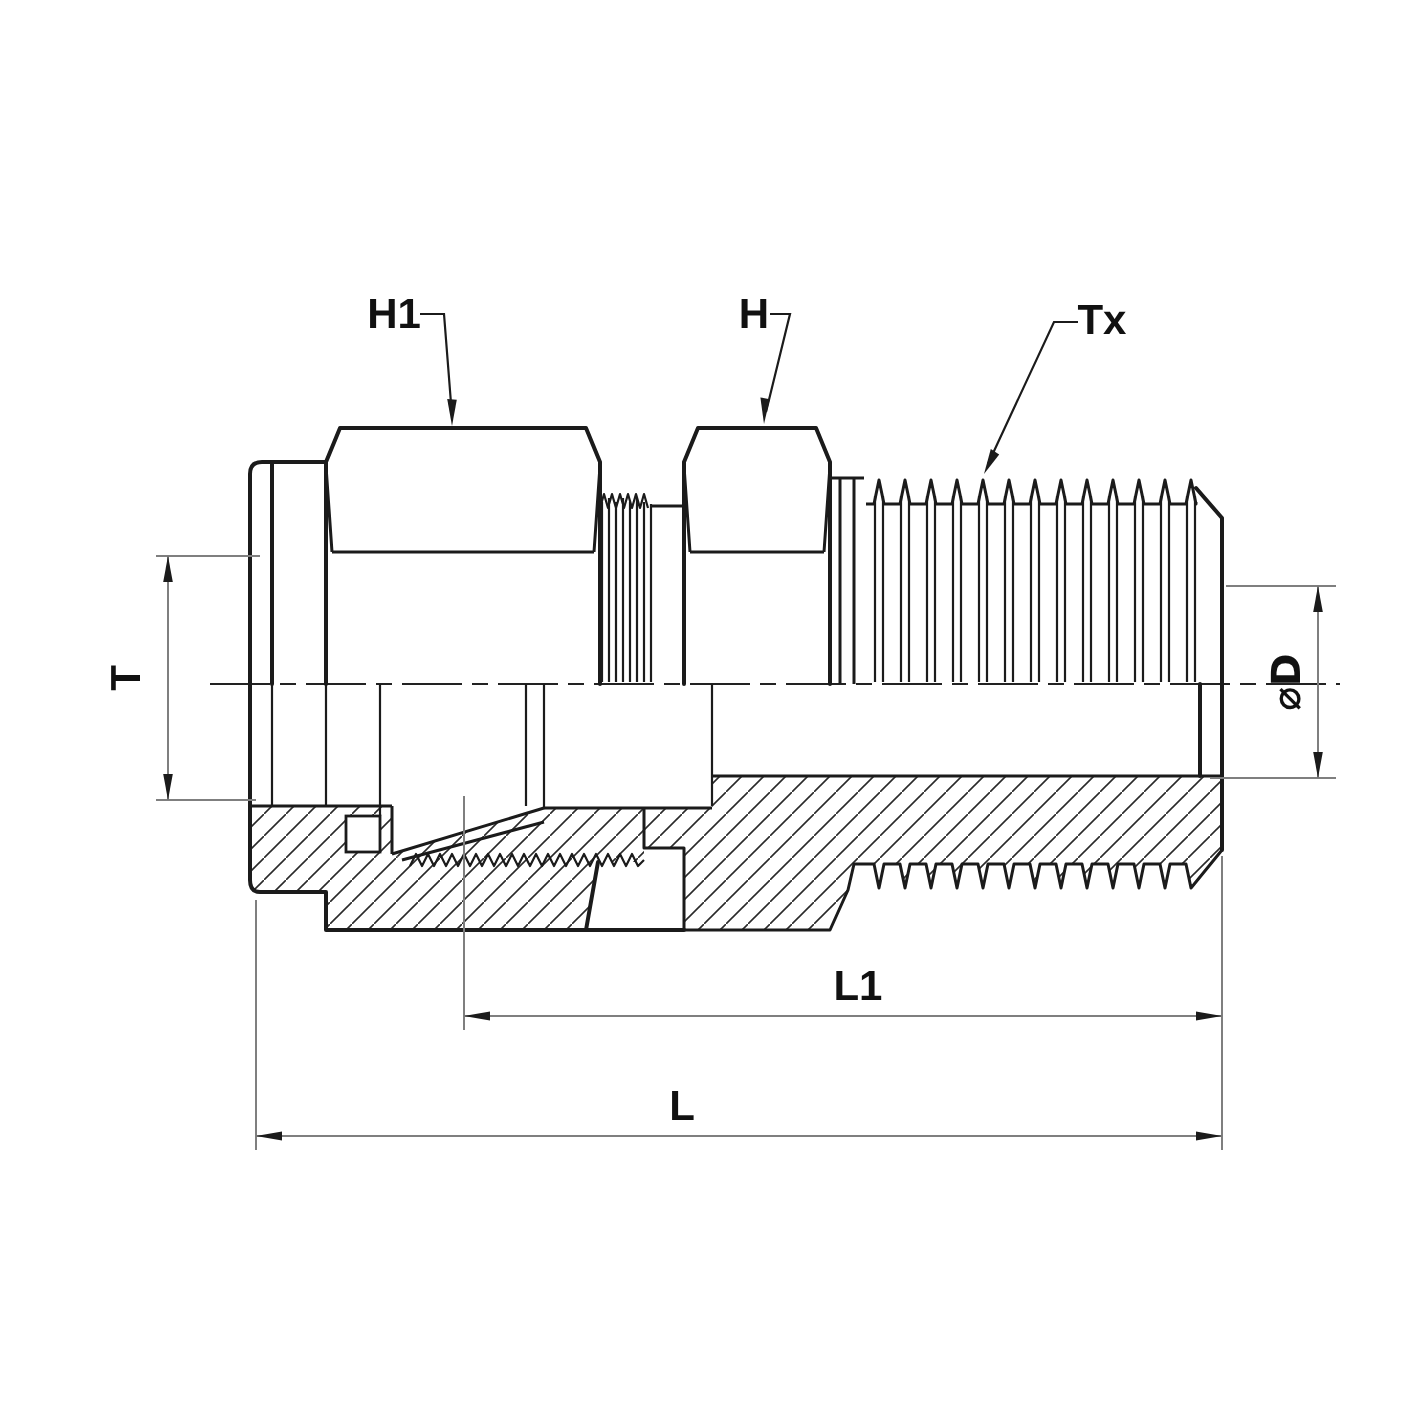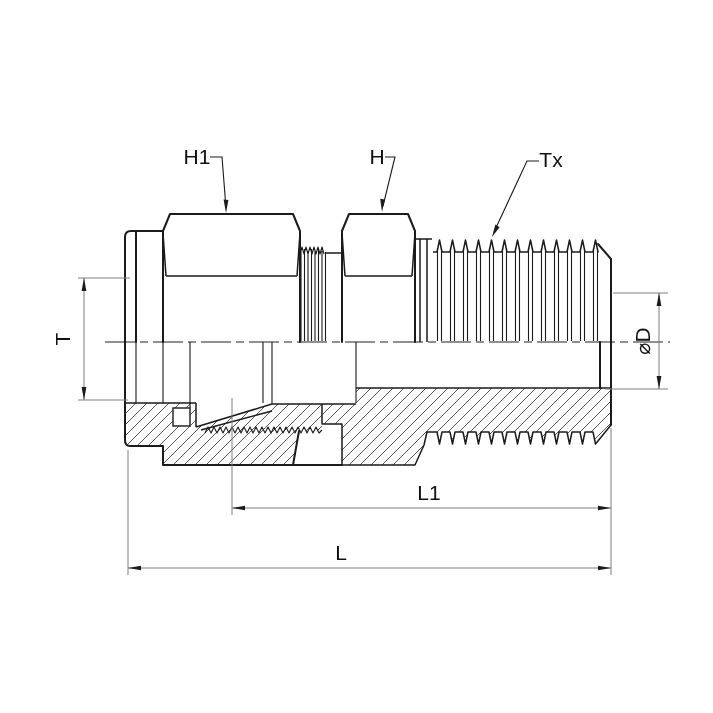--- a/index.html
+++ b/index.html
@@ -1,16 +1,16 @@
 <!DOCTYPE html>
 <html><head>
 <meta charset="utf-8">
 <style>
   html,body{margin:0;padding:0;background:#ffffff;}
-  #stage{width:713px;height:607px;position:relative;background:#ffffff;overflow:hidden;}
+  #stage{width:713px;height:607px;position:relative;background:#ffffff;overflow:hidden;font-weight:bold;}
   svg{display:block;}
   .part{stroke:#1b1b1b;fill:none;stroke-width:2;stroke-linejoin:round;stroke-linecap:round;}
   .part-med{stroke:#1b1b1b;fill:none;stroke-width:1.5;stroke-linejoin:round;}
   .part-thin{stroke:#1b1b1b;fill:none;stroke-width:1.1;stroke-linejoin:round;}
   .dim{stroke:#7f7f7f;fill:none;stroke-width:1;}
   .leader{stroke:#1b1b1b;fill:none;stroke-width:1.1;}
   .arrow{fill:#1b1b1b;stroke:none;}
   .centerline{stroke:#222222;stroke-width:1.1;fill:none;stroke-dasharray:30 5 8 5;}
   .hatchfill{fill:url(#hatch);stroke:none;}
   .lbl{font-family:"Liberation Sans", sans-serif;font-size:21px;fill:#111111;}

